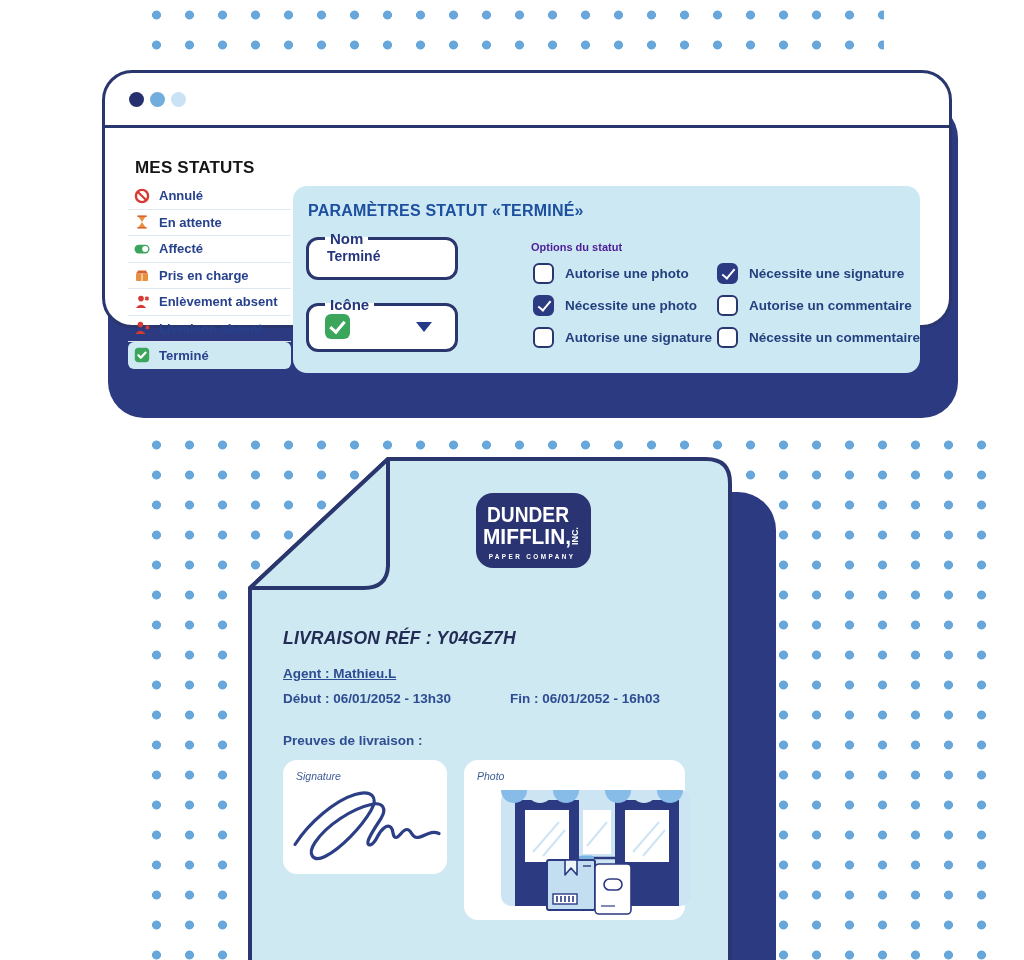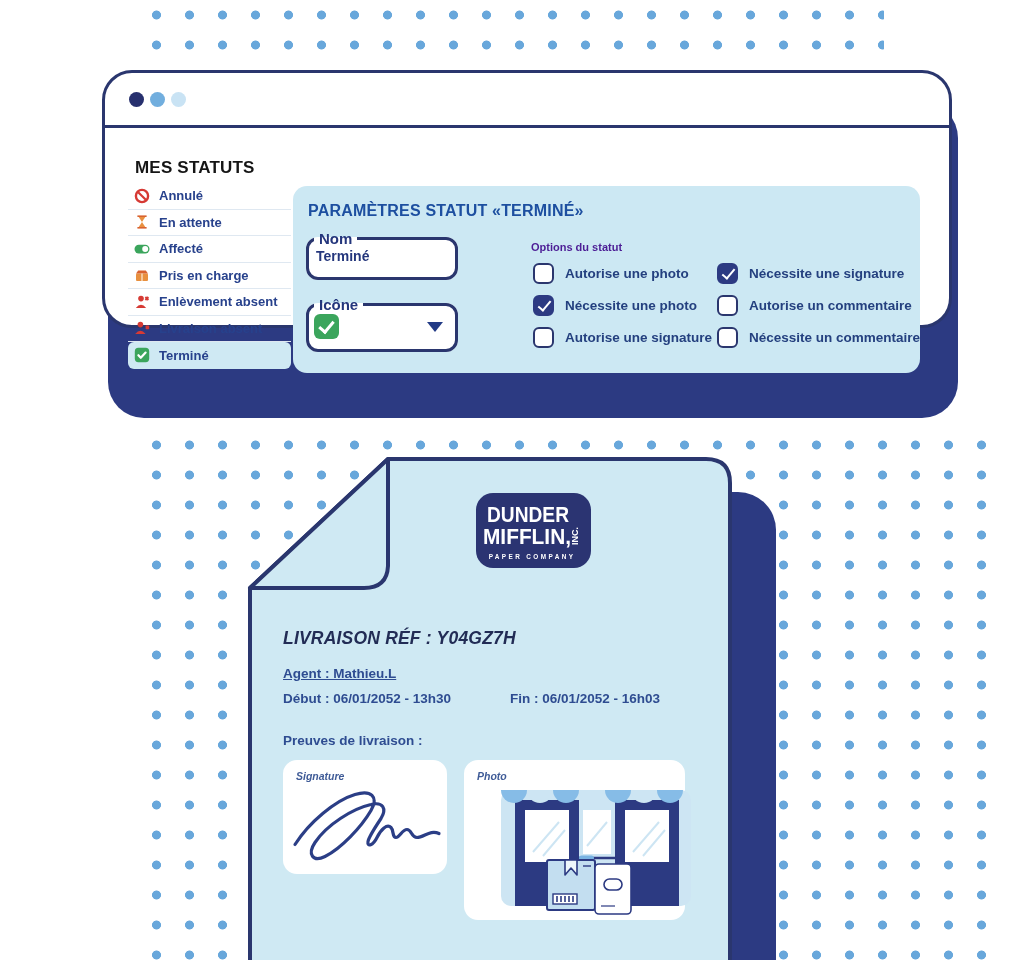--- a/index.html
+++ b/index.html
@@ -35,21 +35,21 @@
   .sidebar{position:absolute;left:23px;top:110px;width:163px;}
   .side-item{display:flex;align-items:center;gap:9px;height:26.5px;padding-left:6px;
     font-size:13px;font-weight:bold;color:var(--blue-text);border-bottom:1px solid #dfe8f1;cursor:pointer;}
   .side-item:last-child{border-bottom:none;}
   .side-item.selected{background:#cfe9f3;border-radius:6px;border-bottom:none;}
   .side-icon{width:16px;height:16px;flex:0 0 16px;display:inline-block;}
 
   .panel{position:absolute;left:188px;top:113px;width:627px;height:187px;background:#cce8f3;border-radius:14px;}
   .panel-title{position:absolute;left:15px;top:16px;font-size:16px;font-weight:bold;color:var(--royal);letter-spacing:.2px;}
 
-  fieldset.field{position:absolute;left:13px;width:152px;border:3px solid var(--navy-border);border-radius:12px;background:#fff;padding:1px 4px 5px;}
+  fieldset.field{position:absolute;left:13px;width:152px;border:3px solid var(--navy-border);border-radius:12px;background:#fff;padding:1px 15px 5px;}
   fieldset.field legend{font-size:15px;font-weight:bold;color:#24367c;padding:0 5px;margin-left:1px;}
   .field-nom{top:44px;height:50px;}
   .field-icone{top:110px;height:56px;}
   .field-value{font-size:14px;font-weight:bold;color:#24367c;display:block;padding-left:3px;}
   .icone-row{display:flex;align-items:center;padding-left:1px;}
   .green-box{width:25px;height:25px;background:var(--green);border-radius:6px;position:relative;}
   .green-box::after{content:"";position:absolute;left:8px;top:4px;width:6px;height:12px;border:solid #fff;border-width:0 3px 3px 0;transform:rotate(40deg);}
   .caret{margin-left:auto;margin-right:8px;width:0;height:0;border-left:8px solid transparent;border-right:8px solid transparent;border-top:10px solid #233b86;cursor:pointer;}
 
   .options-title{position:absolute;left:238px;top:55px;font-size:11px;font-weight:bold;color:#4c1d95;}
@@ -72,21 +72,21 @@
   .doc-ref{position:absolute;left:283px;top:628px;font-size:17.5px;font-weight:bold;color:#222c55;letter-spacing:.2px;font-style:italic;}
   .doc-line{position:absolute;font-size:13.5px;font-weight:bold;color:#2e4c91;}
   .doc-agent{left:283px;top:666px;text-decoration:underline;}
   .doc-start{left:283px;top:691px;}
   .doc-end{left:510px;top:691px;}
   .doc-proofs{left:283px;top:733px;}
 
   .proof-card{position:absolute;background:#fff;border-radius:14px;}
   .sig-card{left:283px;top:760px;width:164px;height:114px;}
   .photo-card{left:464px;top:760px;width:221px;height:160px;padding-left:23px;}
-  .proof-label{position:absolute;left:13px;top:10px;font-size:10.5px;font-style:italic;font-weight:bold;color:#3f5b97;}
+  .proof-label{position:absolute;left:13px;top:10px;font-size:10.5px;font-style:italic;font-weight:normal;color:#3f5b97;}
 </style>
 </head>
 <body>
 
 <div class="canvas">
 
   <div class="dots dots-top"></div>
   <div class="dots dots-bottom"></div>
 
   <div class="win-shadow"></div>

